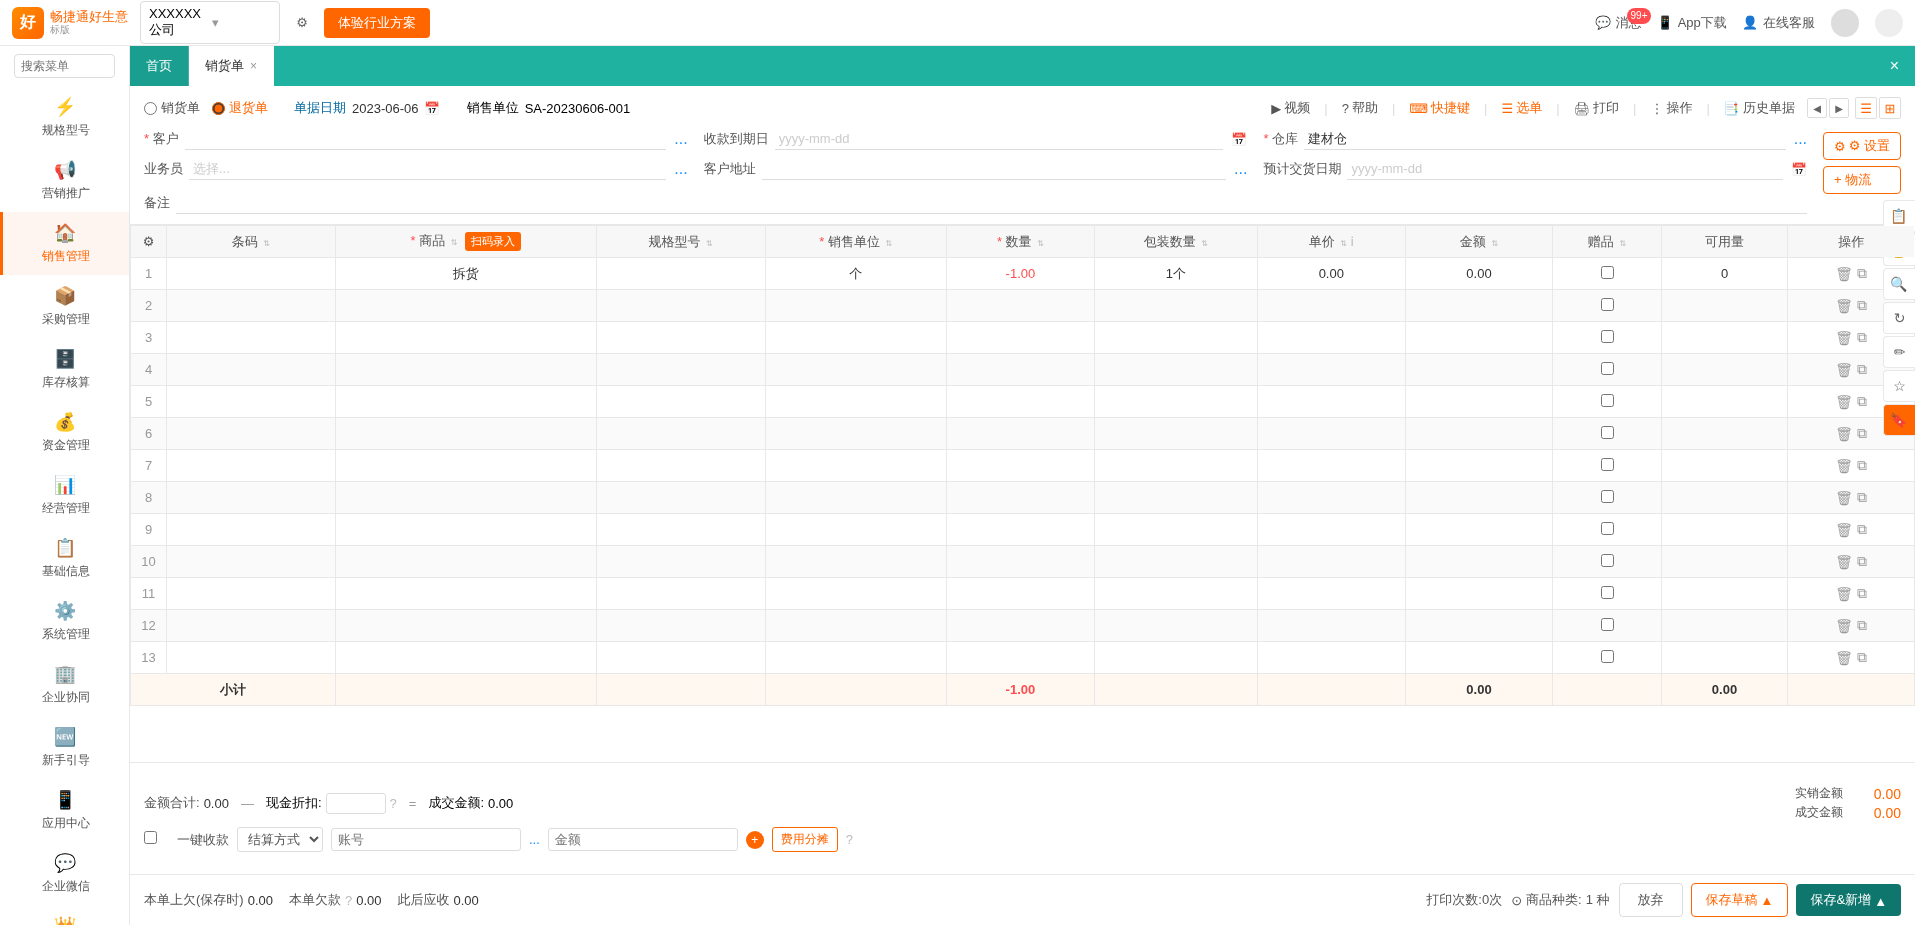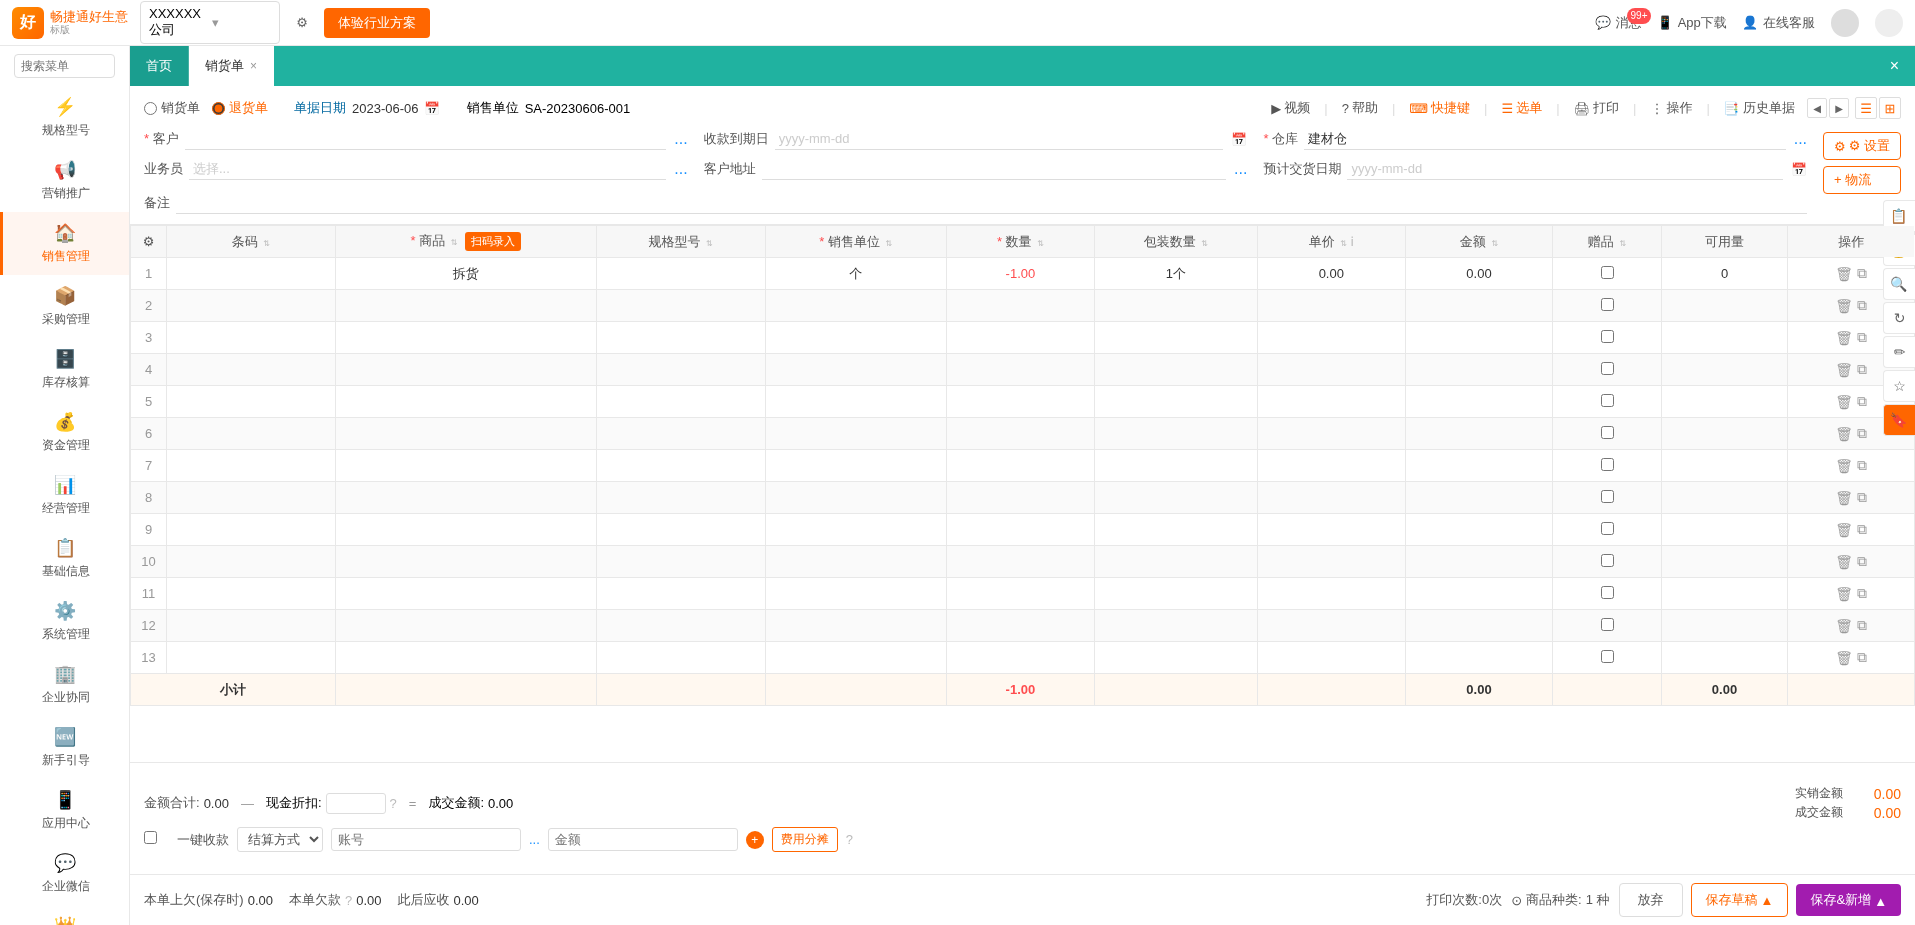--- a/index.html
+++ b/index.html
@@ -275,21 +275,21 @@
     .discard-btn {
       border: 1px solid #ddd; background: #fff; color: #555;
       border-radius: 4px; padding: 7px 18px; cursor: pointer; font-size: 13px;
     }
     .save-draft-btn {
       border: 1px solid #ff6600; background: #fff; color: #ff6600;
       border-radius: 4px; padding: 7px 14px; cursor: pointer; font-size: 13px;
       display: flex; align-items: center; gap: 3px;
     }
     .save-new-btn {
-      background: #a21caf; color: white; border: none;
+      background: #0f766e; color: white; border: none;
       border-radius: 4px; padding: 7px 14px; cursor: pointer; font-size: 13px;
       display: flex; align-items: flex-end; gap: 3px;
     }
 
     
     .right-quick-actions {
       position: fixed;
       right: 0;
       top: 200px;
       display: flex; flex-direction: column; gap: 2px;

